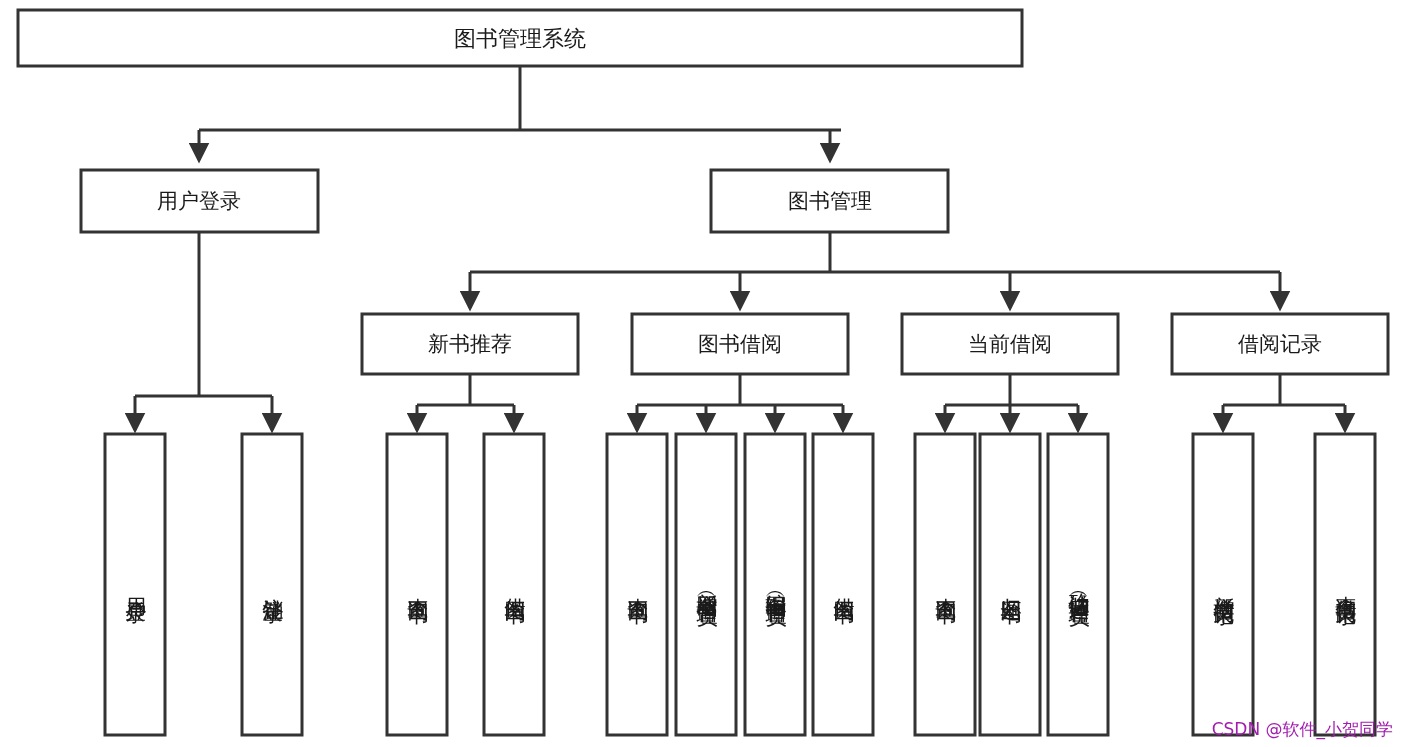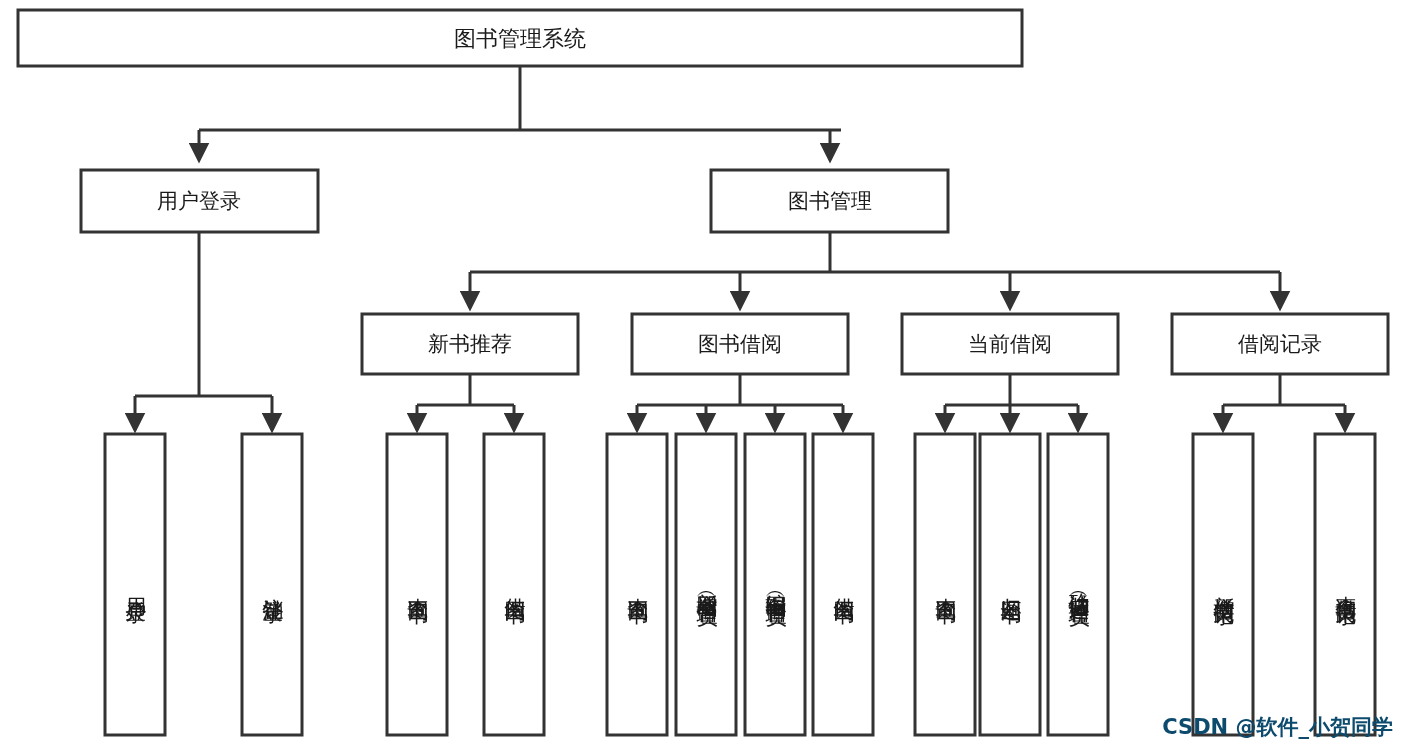--- a/index.html
+++ b/index.html
@@ -48,25 +48,24 @@
   .edge {
     stroke: #333333;
     stroke-width: 3;
     fill: none;
   }
   .watermark {
     position: absolute;
     right: 12px;
     bottom: 6px;
     font-family: "DejaVu Sans", "Liberation Sans", sans-serif;
-    font-size: 21px;
-    color: #0c4a6e;
+    font-size: 17px;
+    color: #a21caf;
     white-space: nowrap;
     pointer-events: none;
-    font-weight: bold;
   }
 </style>
 </head>
 <body>
 
 <div id="diagram-root">
 
   <svg class="flow" viewBox="0 0 1405 747" xmlns="http://www.w3.org/2000/svg">
 
     <defs>

